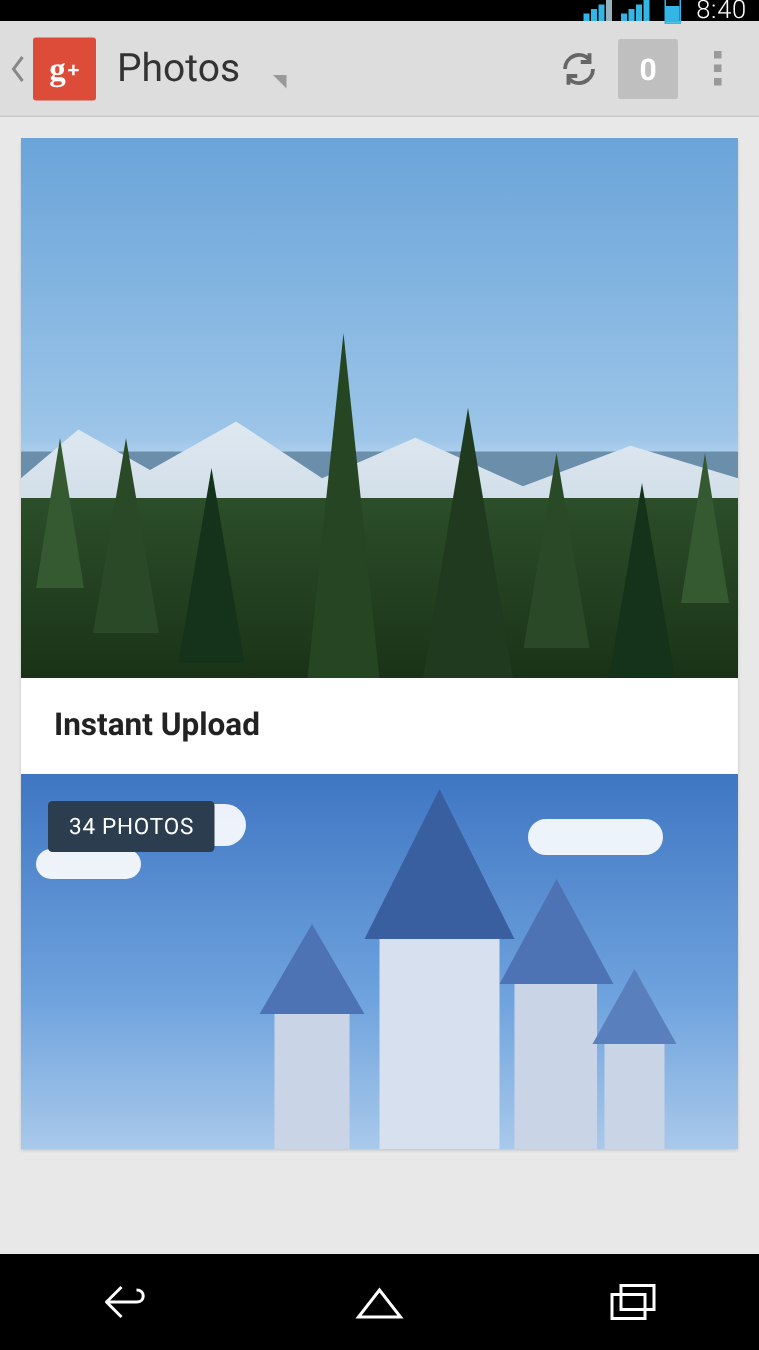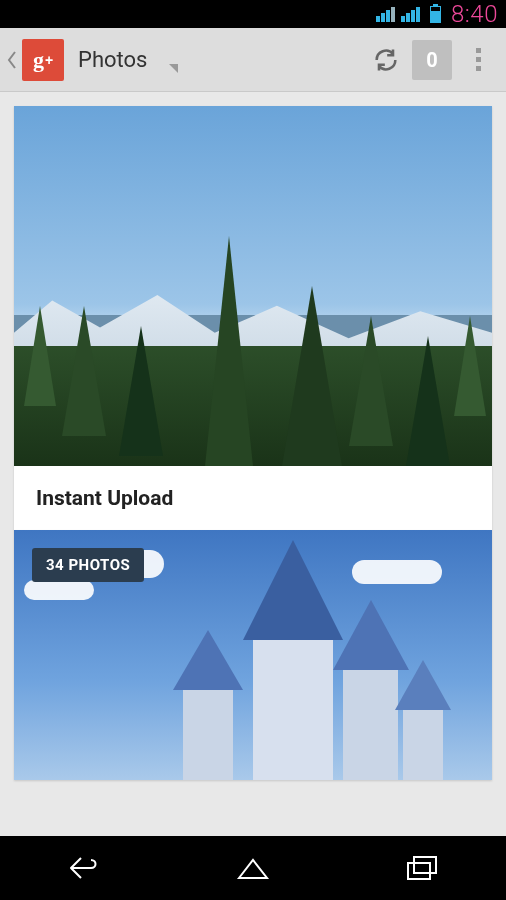--- a/index.html
+++ b/index.html
@@ -1,28 +1,28 @@
 <!DOCTYPE html>
 <html><head>
 <meta charset="utf-8">
 <style>
   * { box-sizing: border-box; margin: 0; padding: 0; }
   html, body { width: 506px; height: 900px; overflow: hidden; font-family: Roboto, "Helvetica Neue", Arial, sans-serif; }
   body { background: #e8e8e8; display: flex; flex-direction: column; }
 
   
   .status-bar {
-    height: 28px;
+    height: 14px;
     background: #000;
     display: flex;
     align-items: center;
     justify-content: flex-end;
     padding: 0 8px;
-    color: #ec4899;
-    font-size: 24px;
+    color: #ffffff;
+    font-size: 17px;
     gap: 4px;
   }
   .status-signal { display: flex; align-items: flex-end; gap: 1px; margin-right: 2px; }
   .status-signal .bar { width: 4px; background: #96b2bd; }
   .status-signal .bar.on { background: #33b5e5; }
   .status-signal .b1 { height: 6px; }
   .status-signal .b2 { height: 9px; }
   .status-signal .b3 { height: 12px; }
   .status-signal .b4 { height: 15px; }
   .status-battery {
@@ -49,21 +49,21 @@
   .back-caret {
     width: 12px; height: 24px; display: flex; align-items: center; justify-content: center; color: #777;
   }
   .app-logo {
     width: 42px; height: 42px; background: #dd4b39; color: #fff; display: flex; align-items: center; justify-content: center;
     font-weight: bold; font-size: 22px; border-radius: 2px; margin-right: 10px;
     font-family: Georgia, serif;
   }
   .app-logo sup { font-size: 14px; vertical-align: super; font-family: Arial, sans-serif; margin-left: 1px; }
   .title-wrap { display: flex; align-items: center; gap: 6px; flex: 1; }
-  .title-text { font-size: 22px; color: #333; }
+  .title-text { font-size: 26px; color: #333; }
   .spinner-caret {
     width: 0; height: 0; border-left: 9px solid transparent; border-top: 9px solid #999; align-self: center; margin-top: 18px; margin-left: 16px;
   }
   .ab-icon { width: 44px; height: 44px; display: flex; align-items: center; justify-content: center; color: #666; }
   .count-box {
     width: 40px; height: 40px; background: #bfbfbf; color: #fff; font-size: 20px; font-weight: bold;
     display: flex; align-items: center; justify-content: center; border-radius: 2px;
   }
   .overflow-dots { display: flex; flex-direction: column; gap: 4px; }
   .overflow-dots span { width: 5px; height: 5px; background: #999; display: block; }
@@ -95,21 +95,21 @@
 
   
   .card2 { position: relative; }
   .scene2 { height: 250px; position: relative; overflow: hidden; background: linear-gradient(#3f76c2 0%, #6fa3de 60%, #a9c9ea 100%); }
   .cloud { position: absolute; background: rgba(255,255,255,0.9); border-radius: 50px; }
   .castle { position: absolute; bottom: 0; left: 50%; transform: translateX(-40%); }
   .tower { position: absolute; background: #c9d5e6; }
   .roof { position: absolute; width: 0; height: 0; }
   .photo-badge {
     position: absolute; top: 18px; left: 18px; background: #2b3d4f; color: #fff;
-    padding: 8px 14px; font-size: 15px; font-weight: bold; border-radius: 3px; letter-spacing: 0.5px;
+    padding: 8px 14px; font-size: 15px; font-weight: normal; border-radius: 3px; letter-spacing: 0.5px;
   }
 
   
   .nav-bar {
     height: 64px; background: #000; display: flex; align-items: center; justify-content: space-around;
   }
   .nav-btn { width: 70px; height: 40px; display: flex; align-items: center; justify-content: center; }
   .nav-btn svg { stroke: #fff; fill: none; stroke-width: 2; }
 </style>
 </head>

